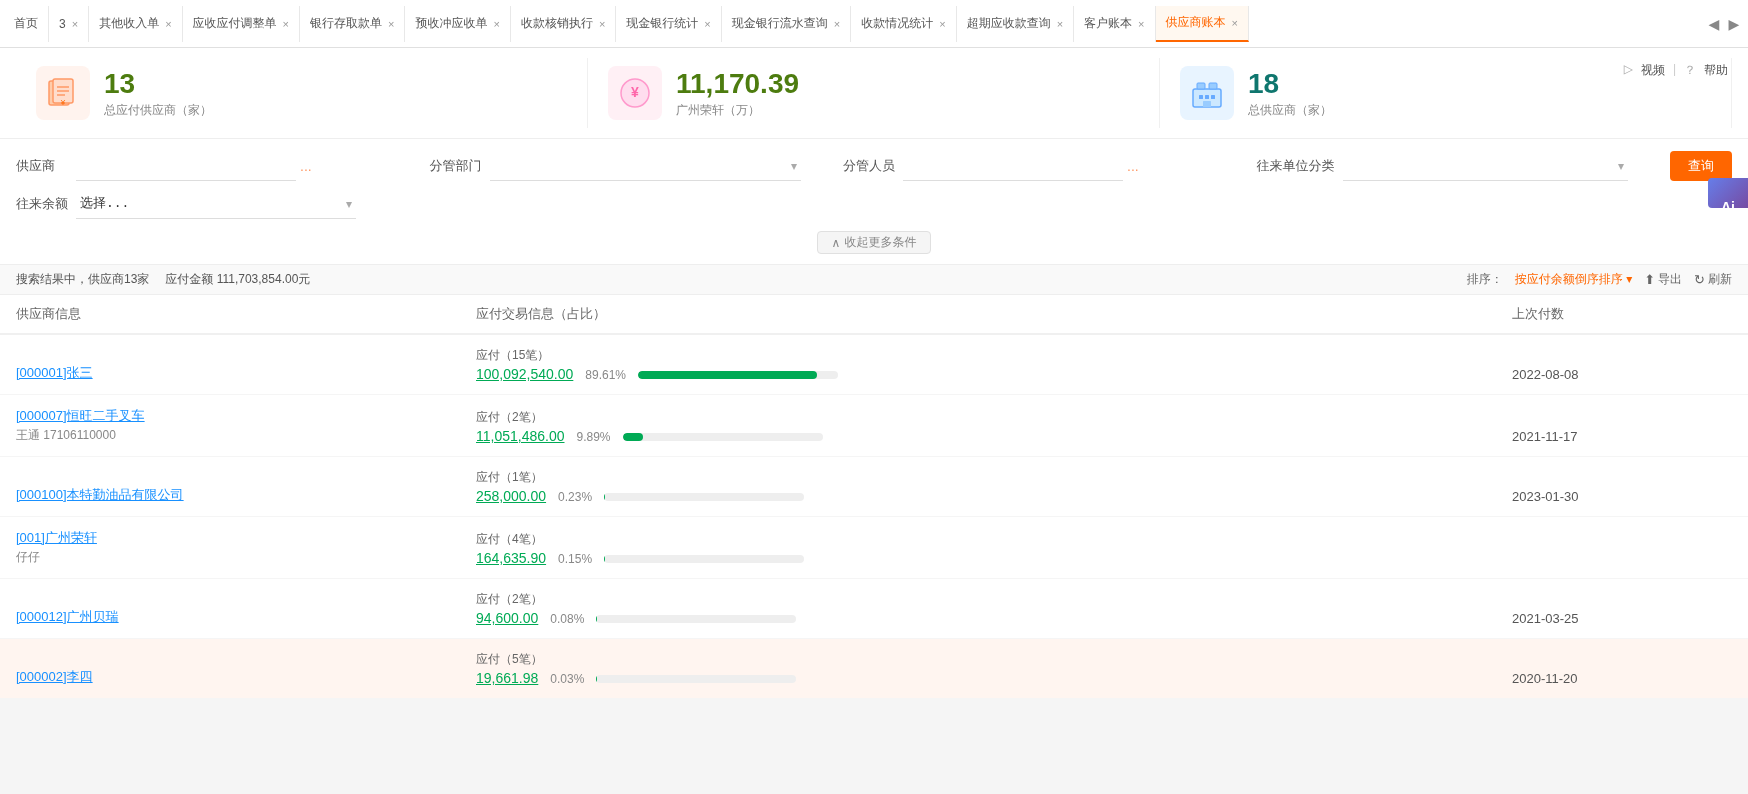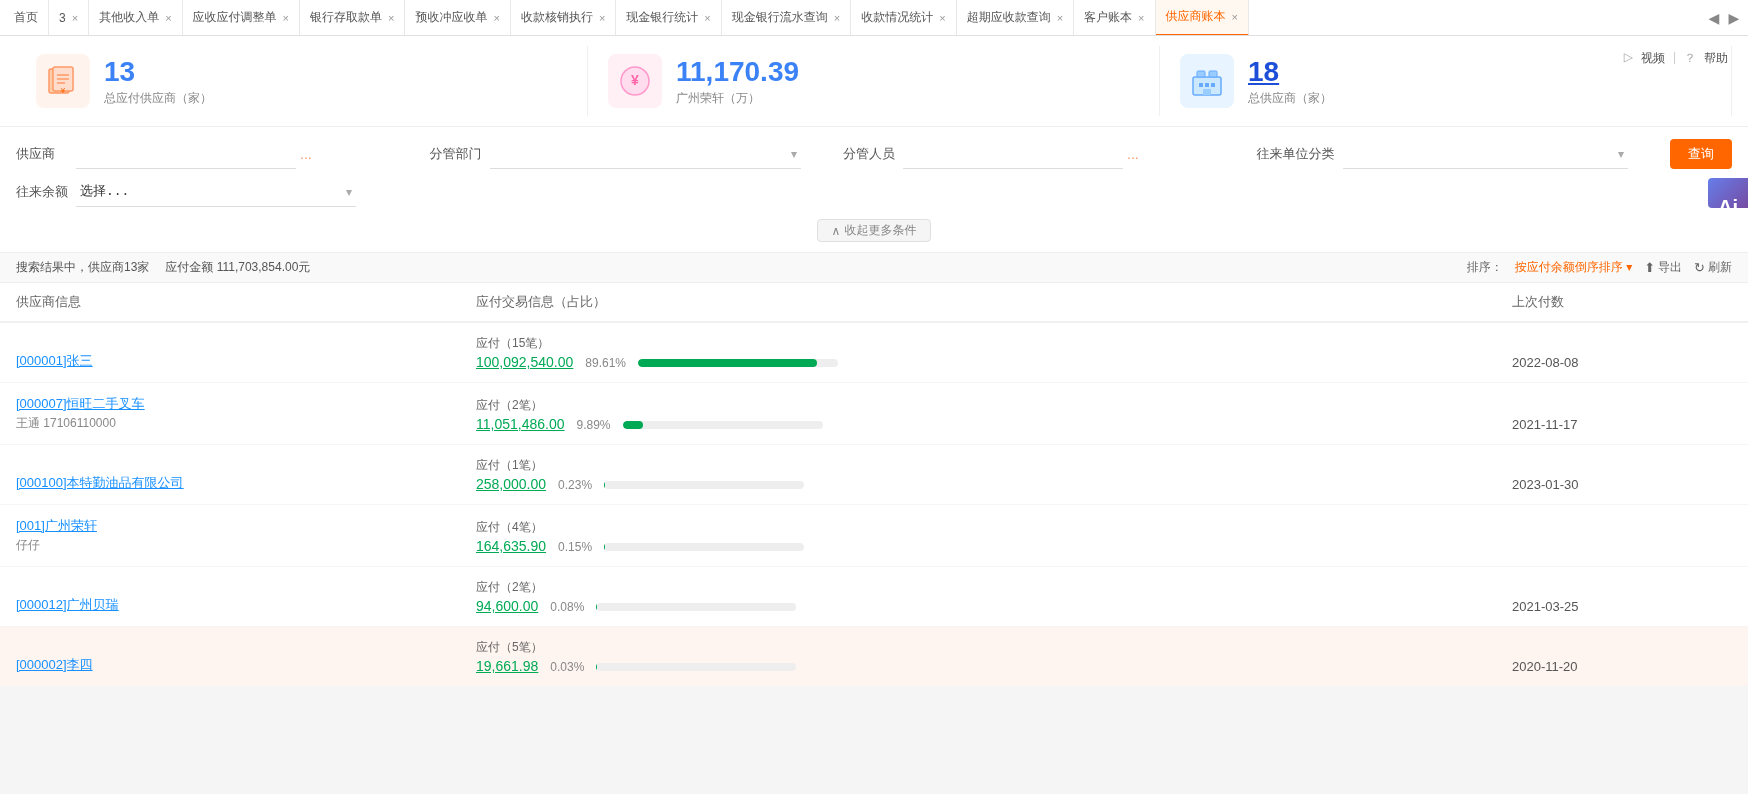--- a/index.html
+++ b/index.html
@@ -5,21 +5,21 @@
     * { box-sizing: border-box; margin: 0; padding: 0; }
     body { font-family: 'Microsoft YaHei', Arial, sans-serif; font-size: 13px; background: #f5f5f5; color: #333; width: 1748px; overflow-x: hidden; }
 
     
     .top-nav {
       display: flex;
       align-items: center;
       background: #fff;
       border-bottom: 1px solid #e0e0e0;
       padding: 11px 4px;
-      height: 36px;
+      height: 48px;
       overflow: hidden;
     }
     .nav-tab {
       display: flex;
       align-items: center;
       padding: 0 10px;
       height: 36px;
       font-size: 12px;
       color: #555;
       white-space: nowrap;
@@ -71,21 +71,21 @@
       align-items: center;
       justify-content: center;
       margin-right: 14px;
       flex-shrink: 0;
     }
     .summary-icon.orange { background: #fff3ee; }
     .summary-icon.pink { background: #fff0f5; }
     .summary-icon.blue { background: #e8f4ff; }
     .summary-icon svg { width: 36px; height: 36px; }
     .summary-info {}
-    .summary-value { font-size: 28px; font-weight: bold; color: #3b82f6; line-height: 1.2; }
+    .summary-value { font-size: 28px; font-weight: bold; color: #4d7c0f; line-height: 1.2; }
     .summary-label { font-size: 12px; color: #888; margin-top: 2px; }
     .top-right-links {
       position: absolute;
       right: 20px;
       top: 14px;
       font-size: 12px;
       color: #666;
       display: flex;
       gap: 8px;
     }
@@ -342,21 +342,21 @@
         <rect x="4" y="14" width="28" height="18" rx="2" fill="#cce8ff" stroke="#66aaff" stroke-width="1.5"></rect>
         <rect x="8" y="8" width="8" height="6" rx="1" fill="#99ccff" stroke="#66aaff" stroke-width="1"></rect>
         <rect x="20" y="8" width="8" height="6" rx="1" fill="#99ccff" stroke="#66aaff" stroke-width="1"></rect>
         <rect x="10" y="20" width="4" height="4" rx="0.5" fill="#66aaff"></rect>
         <rect x="16" y="20" width="4" height="4" rx="0.5" fill="#66aaff"></rect>
         <rect x="22" y="20" width="4" height="4" rx="0.5" fill="#66aaff"></rect>
         <rect x="14" y="26" width="8" height="6" rx="0.5" fill="#99ccff"></rect>
       </svg>
     </div>
     <div class="summary-info">
-      <div class="summary-value" style="color:#1d4ed8;text-decoration:underline;">18</div>
+      <div class="summary-value" style="color:#0f766e;">18</div>
       <div class="summary-label">总供应商（家）</div>
     </div>
   </div>
 
   <div class="top-right-links">
     <span style="color:#aaa;">▷</span>
     <span style="cursor:pointer;">视频</span>
     <span class="separator">|</span>
     <span style="color:#aaa;">？</span>
     <span style="cursor:pointer;">帮助</span>
@@ -538,14 +538,14 @@
               </div>
             </div>
           </div>
         </div>
         <div class="col-lastpay"><span class="lastpay-date">2020-11-20</span></div>
       </div>
     </div>
 </div>
 
 <div style="position:fixed;right:0;top:178px;width:40px;height:30px;background:linear-gradient(135deg,#667eea,#764ba2);border-radius:4px 0 0 4px;display:flex;align-items:center;justify-content:center;cursor:pointer;z-index:100;">
-  <span style="color:#fff;font-size:20px;font-weight:bold;margin-top:28px;">Ai</span>
+  <span style="color:#fff;font-size:14px;font-weight:bold;margin-top:28px;">Ai</span>
 </div>
 
 </body></html>

